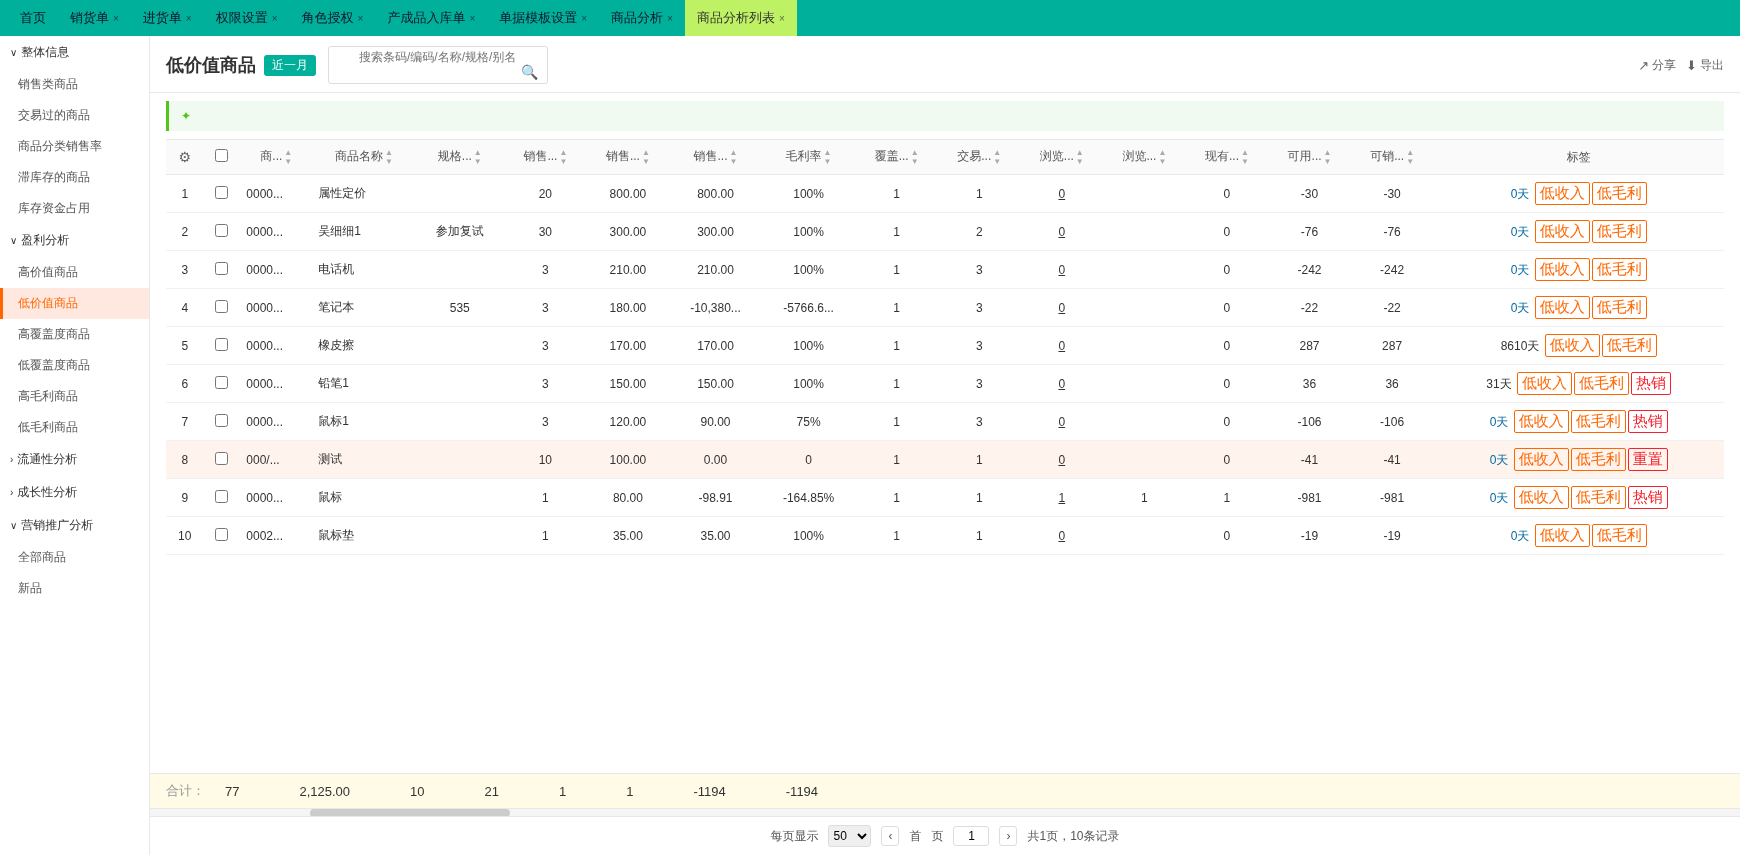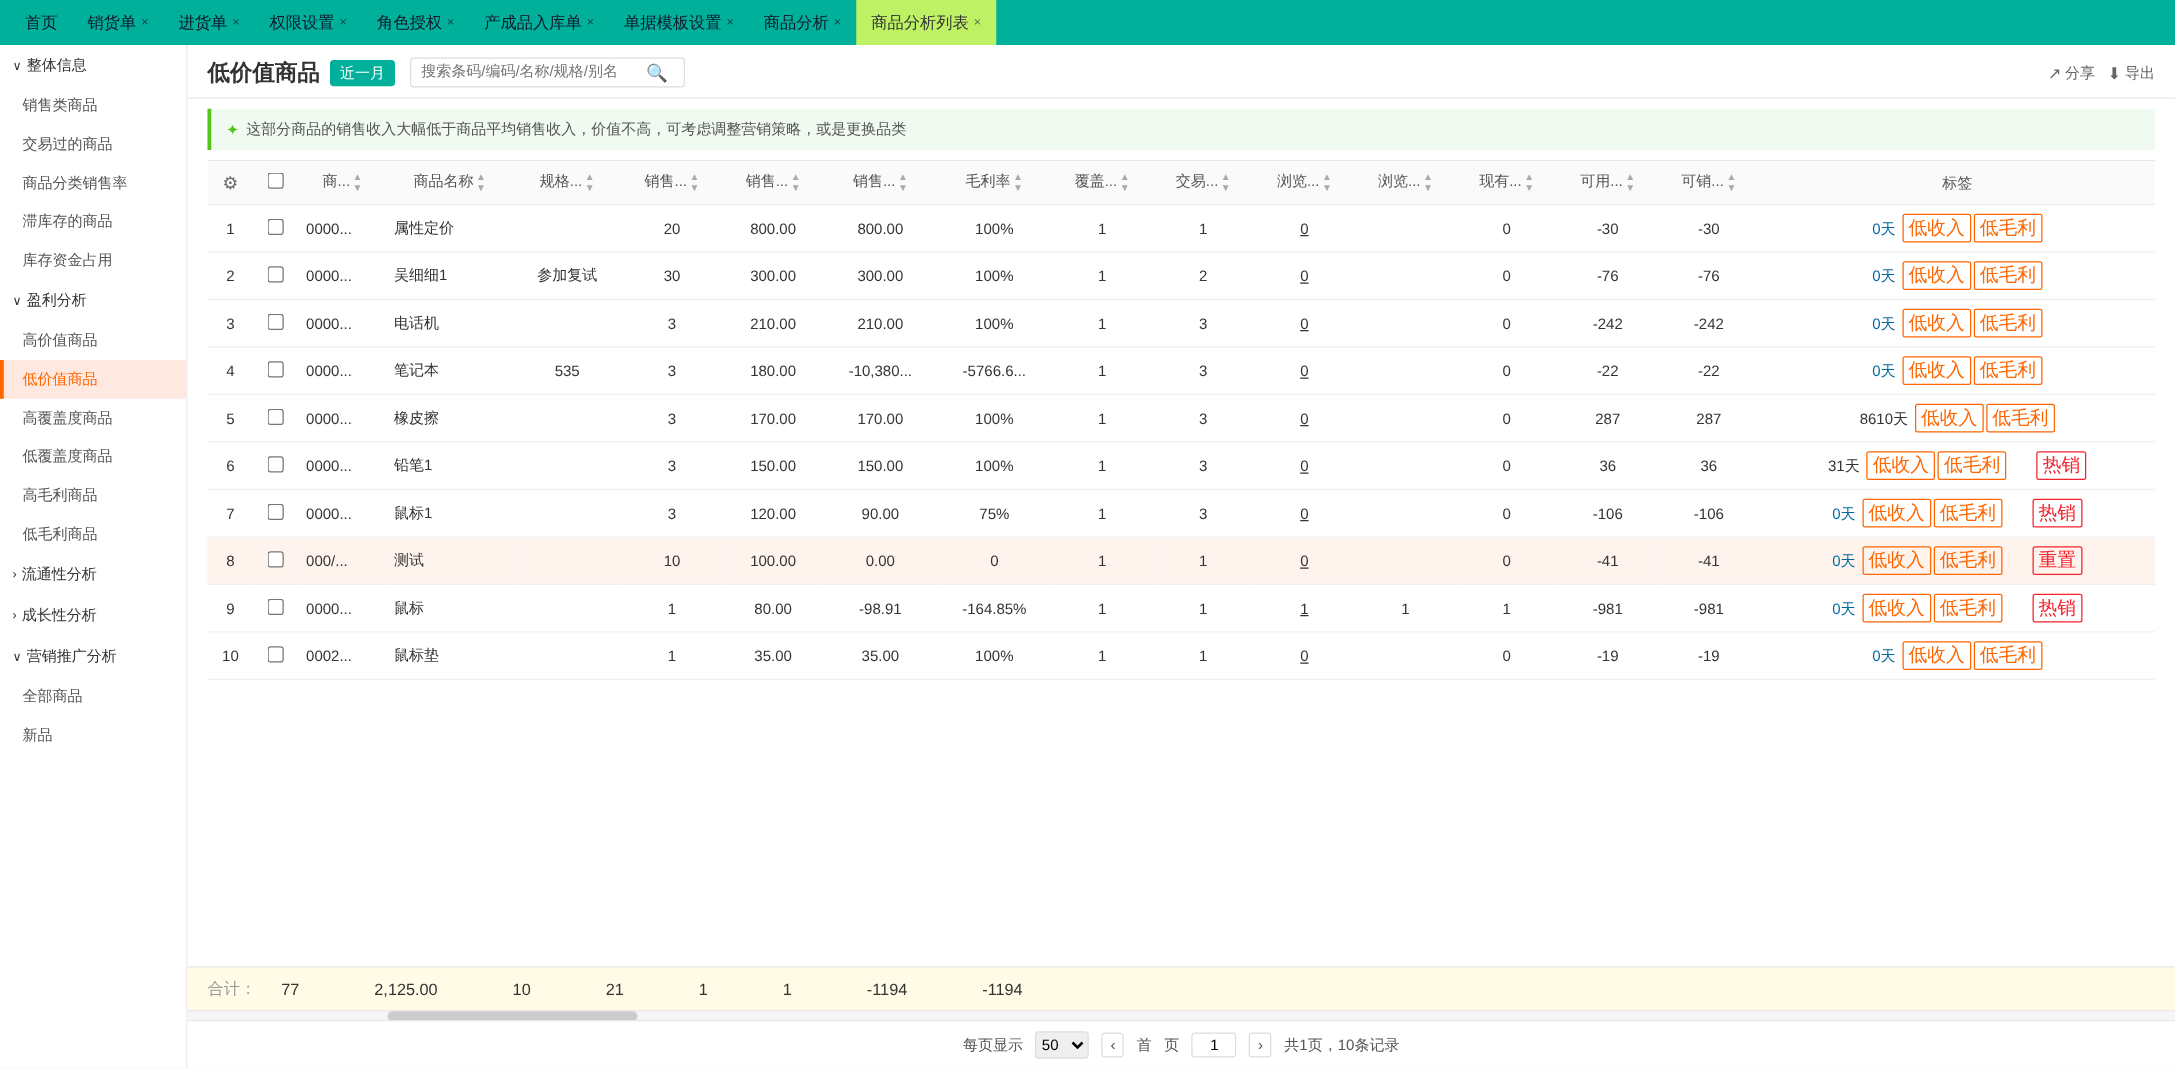--- a/index.html
+++ b/index.html
@@ -21,41 +21,41 @@
     .sidebar-item { padding: 7px 10px 7px 18px; color: #555; cursor: pointer; font-size: 12px; }
     .sidebar-item.active { background: #ffe8e0; color: #ff6600; border-left: 3px solid #ff6600; padding-left: 15px; }
 
     
     .content { flex: 1; display: flex; flex-direction: column; overflow: hidden; background: #fff; }
 
     
     .content-header { padding: 10px 16px 8px; display: flex; align-items: center; border-bottom: 1px solid #e8e8e8; flex-shrink: 0; }
     .page-title { font-size: 18px; font-weight: bold; color: #333; margin-right: 8px; }
     .period-btn { background: #00b09b; color: #fff; border: none; padding: 2px 8px; border-radius: 3px; font-size: 12px; cursor: pointer; margin-right: 12px; }
-    .search-box { display: flex; align-items: flex-start; border: 1px solid #ddd; border-radius: 3px; padding: 3px 8px; width: 220px; }
+    .search-box { display: flex; align-items: flex-end; border: 1px solid #ddd; border-radius: 3px; padding: 3px 8px; width: 220px; flex-direction: column; }
     .search-box input { border: none; outline: none; font-size: 12px; width: 180px; color: #999; }
     .search-icon { color: #ff6600; font-size: 14px; cursor: pointer; }
     .header-actions { margin-left: auto; display: flex; gap: 10px; }
     .header-btn { color: #666; font-size: 12px; cursor: pointer; display: flex; align-items: center; gap: 3px; border: none; background: none; }
 
     
     .info-bar { background: #f0faf0; border-left: 3px solid #52c41a; margin: 8px 16px; padding: 8px 12px; color: #555; font-size: 12px; display: flex; align-items: center; gap: 6px; flex-shrink: 0; }
 
     
     .table-wrapper { flex: 1; overflow: auto; padding: 0 16px; }
     table { width: 100%; border-collapse: collapse; font-size: 12px; }
     thead th { background: #fafafa; border-bottom: 1px solid #e8e8e8; border-top: 1px solid #e8e8e8; padding: 8px 6px; text-align: center; color: #555; font-weight: normal; white-space: nowrap; position: sticky; top: 0; z-index: 1; }
     thead th .col-sort { display: inline-flex; flex-direction: column; margin-left: 2px; font-size: 8px; color: #aaa; vertical-align: middle; }
     tbody tr { border-bottom: 1px solid #f0f0f0; }
     tbody tr.highlighted { background: #fff3ed; }
     tbody td { padding: 7px 6px; text-align: center; color: #333; }
     tbody td.left { text-align: left; }
     .tag { display: inline-block; border: 1px solid; border-radius: 2px; padding: 1px 4px; font-size: 15px; margin-left: 2px; }
     .tag-orange { color: #ff6600; border-color: #ff6600; }
-    .tag-red { color: #f5222d; border-color: #f5222d; margin-left: 24px; }
+    .tag-red { color: #f5222d; border-color: #f5222d; }
     .days-orange { color: #0369a1; }
     .underline-link { text-decoration: underline; cursor: pointer; }
     .col-settings { color: #666; cursor: pointer; font-size: 14px; }
 
     
     .table-footer { background: #fffbe6; border-top: 1px solid #e8e8e8; padding: 8px 16px; display: flex; align-items: center; flex-shrink: 0; }
     .footer-label { color: #999; margin-right: 20px; font-size: 13px; }
     .footer-values { display: flex; gap: 60px; font-size: 13px; }
 
     
@@ -166,21 +166,20 @@
         </button>
         <button class="header-btn">
           <span style="font-size:13px;">⬇</span>
           <span>导出</span>
         </button>
       </div>
     </div>
 
     <div class="info-bar">
       <span style="color:#52c41a;">✦</span>
-      <span>这部分商品的销售收入大幅低于商品平均销售收入，价值不高，可考虑调整营销策略，或是更换品类</span>
     </div>
 
     <div class="table-wrapper">
       <table>
         <thead>
           <tr>
             <th>
               <span class="col-settings">⚙</span>
             </th>
             <th>

